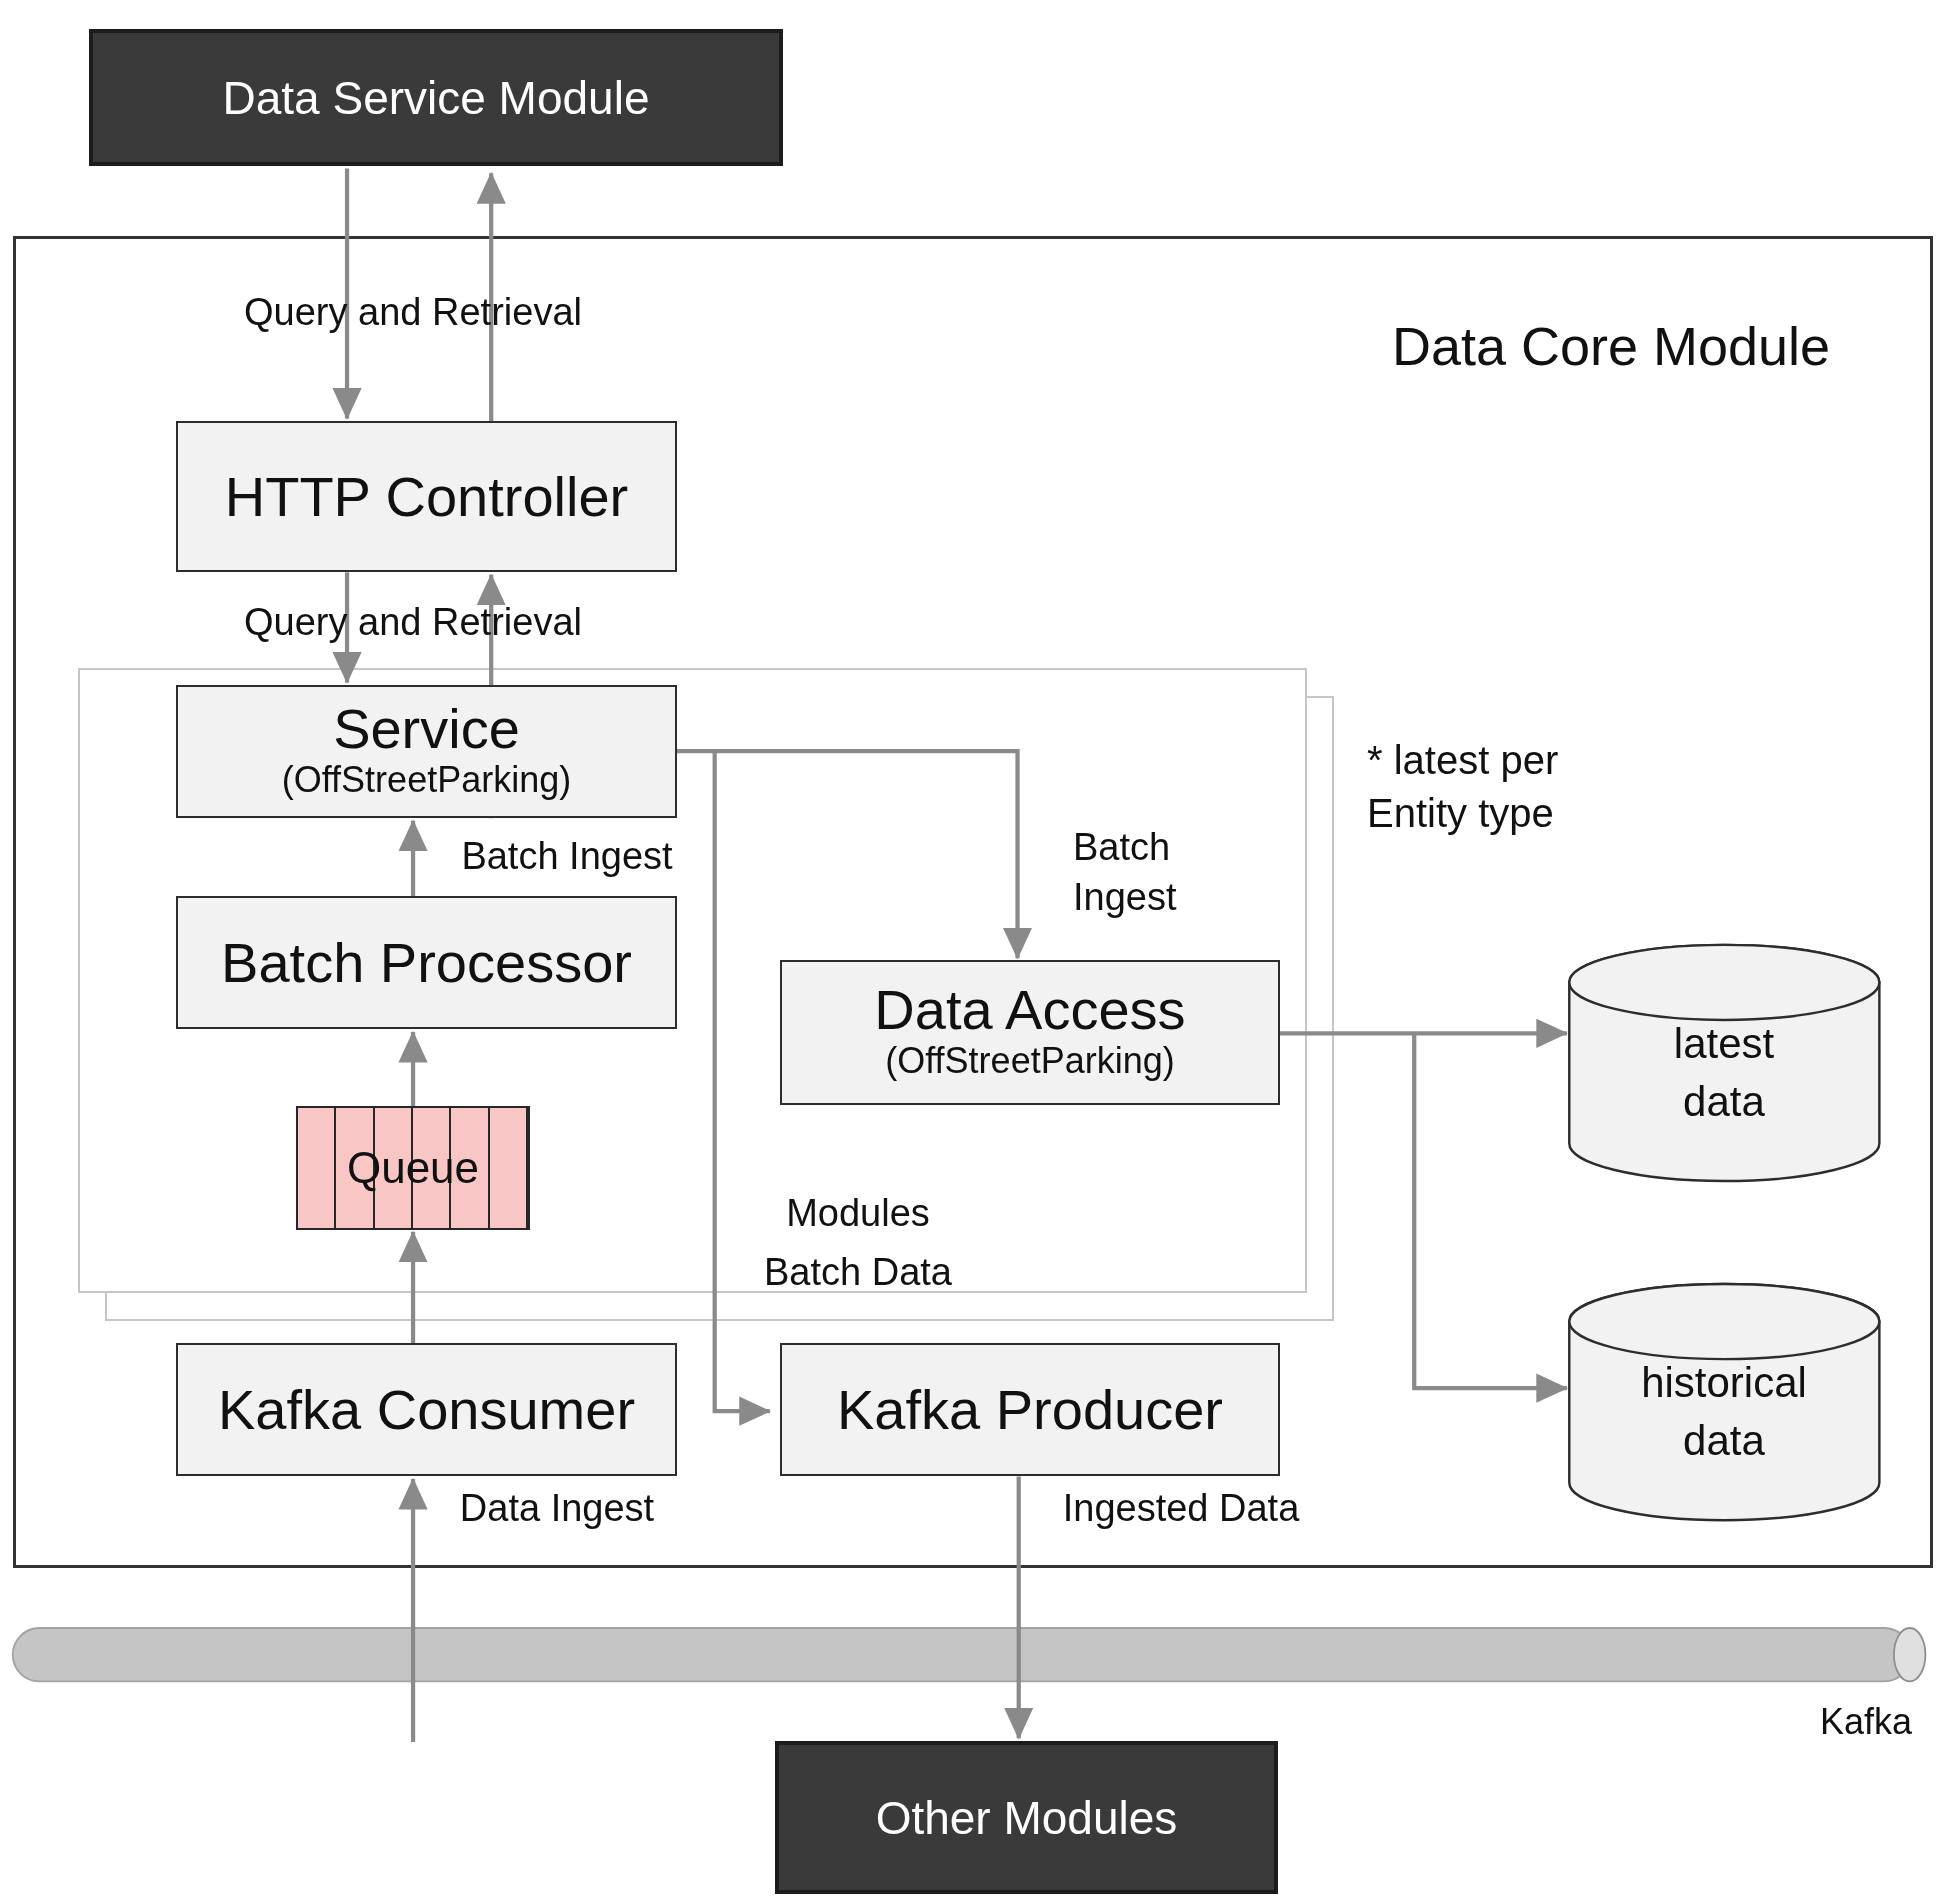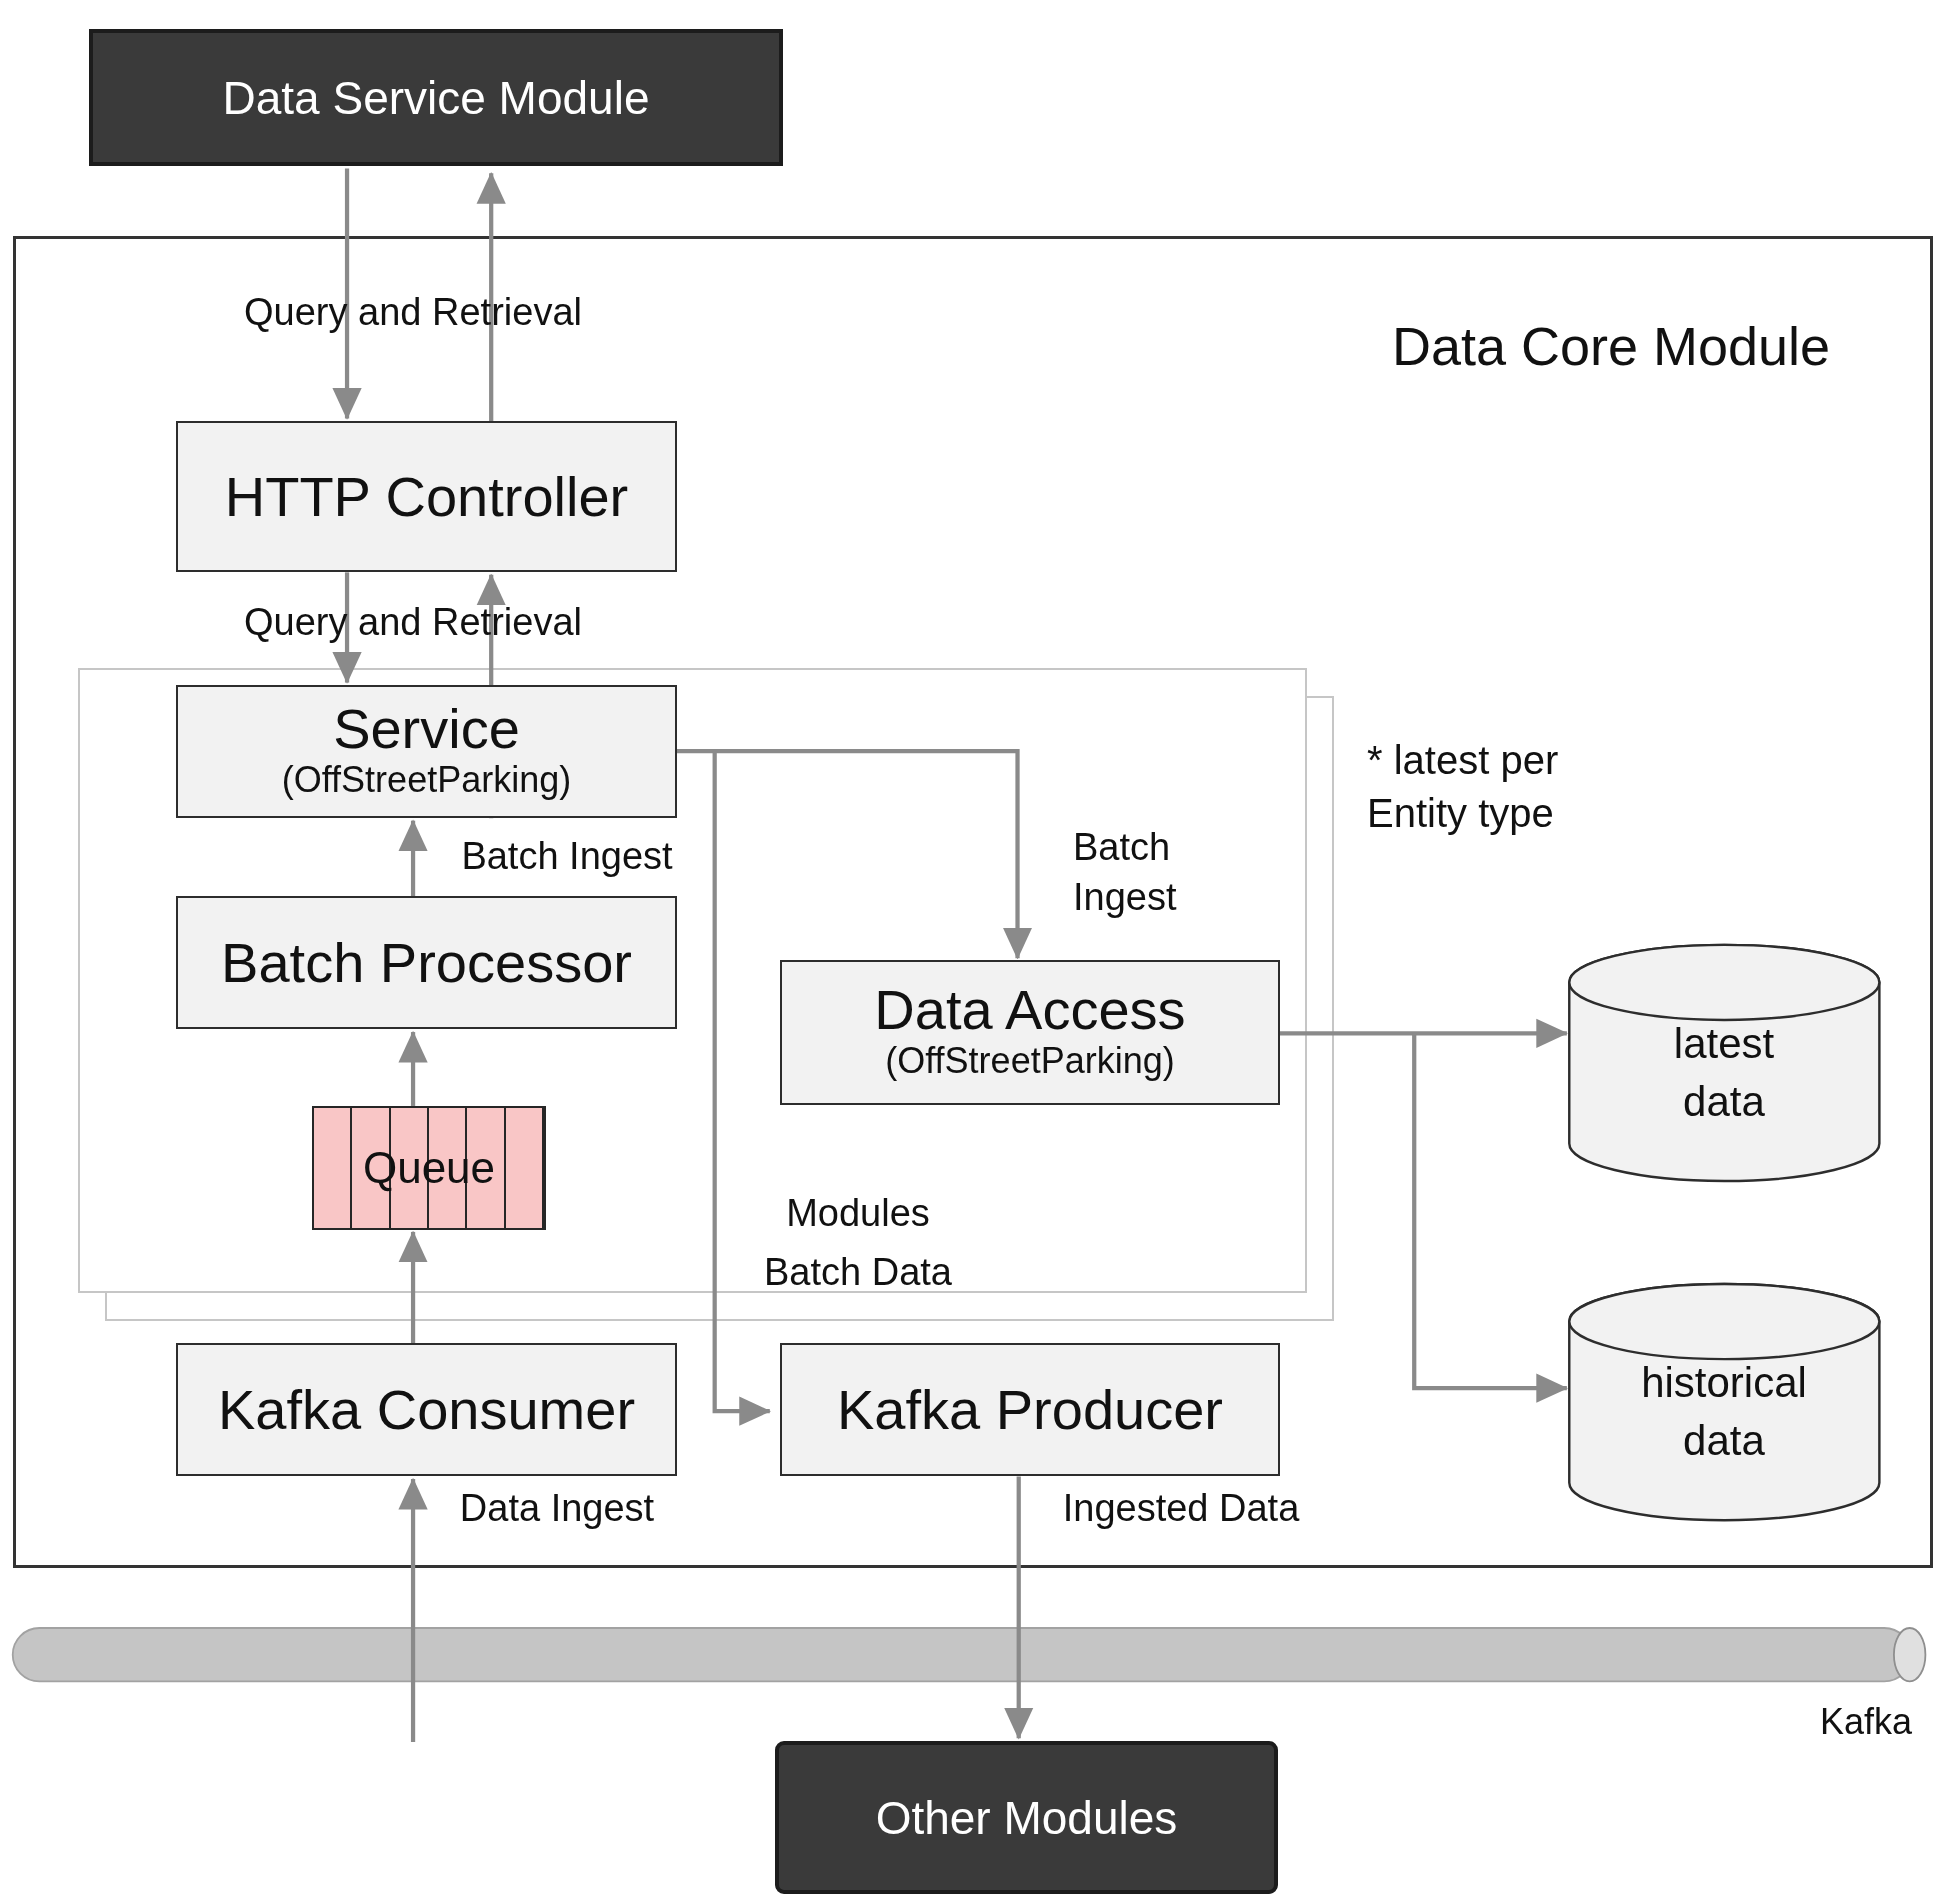--- a/index.html
+++ b/index.html
@@ -37,25 +37,25 @@
   .box.dark .title{font-size:46px;}
 
   #dsm{left:81px; top:29px; width:694px; height:137px;}
   #http{left:168px; top:421px; width:501px; height:151px;}
   #service{left:168px; top:685px; width:501px; height:133px;}
   #bp{left:168px; top:896px; width:501px; height:133px;}
   #kc{left:168px; top:1343px; width:501px; height:133px;}
   #kp{left:772px; top:1343px; width:500px; height:133px;}
   #da{left:772px; top:960px; width:500px; height:145px;}
   #dim{left:113px; top:1741px; width:612px; height:153px;}
-  #om{left:767px; top:1741px; width:503px; height:153px;border-radius:9px;}
+  #om{left:767px; top:1741px; width:503px; height:153px;}
 
   #queue{position:absolute; left:296px; top:1106px; width:234px; height:124px;
          border:2.4px solid var(--queue_border); background:var(--queue_fill);
-         display:flex; z-index:3;margin-left:16px;}
+         display:flex; z-index:3;}
   #queue .cell{flex:1 1 0; border-right:2.4px solid var(--queue_border);}
   #queue .cell:last-child{border-right:none;}
   #queue .qlabel{position:absolute; left:50%; top:50%; transform:translate(-50%,-50%);
          font-size:44px; white-space:nowrap; z-index:4;}
 
   .lbl{position:absolute; z-index:4; font-size:38px; line-height:48px; white-space:nowrap; color:var(--text);}
   .lbl.centered{transform:translate(-50%,-50%); text-align:center;}
   .lbl.centerx{transform:translateX(-50%); text-align:center;}
   #dcm-title{left:1611px; top:330px; font-size:54px;margin-top:16px;}
   #qr1{left:413px; top:312px;}

